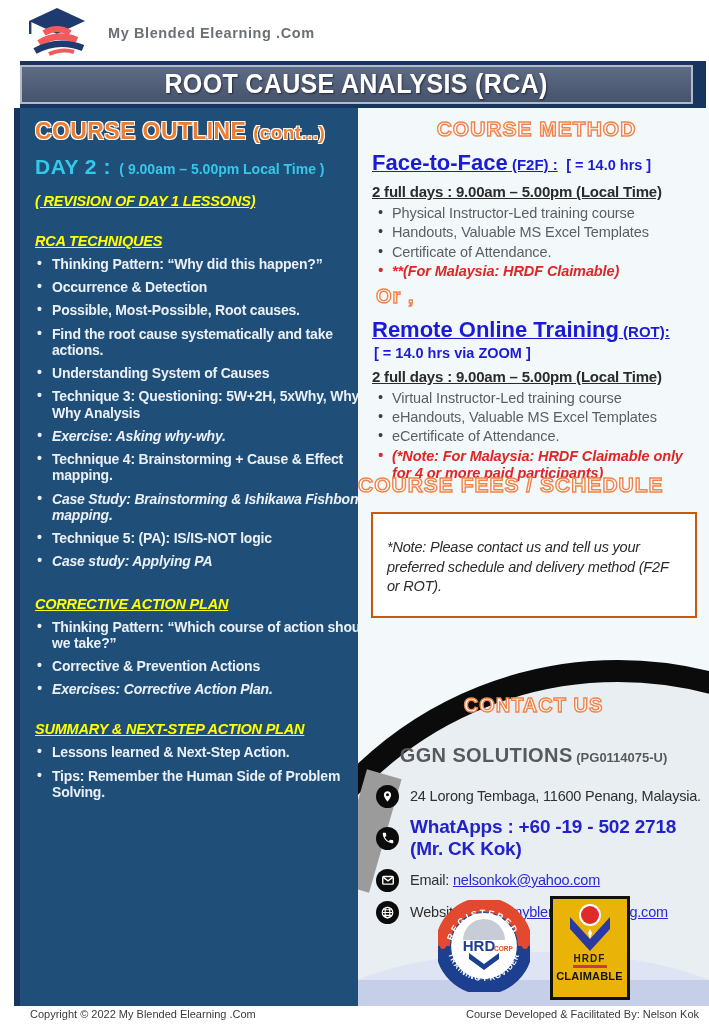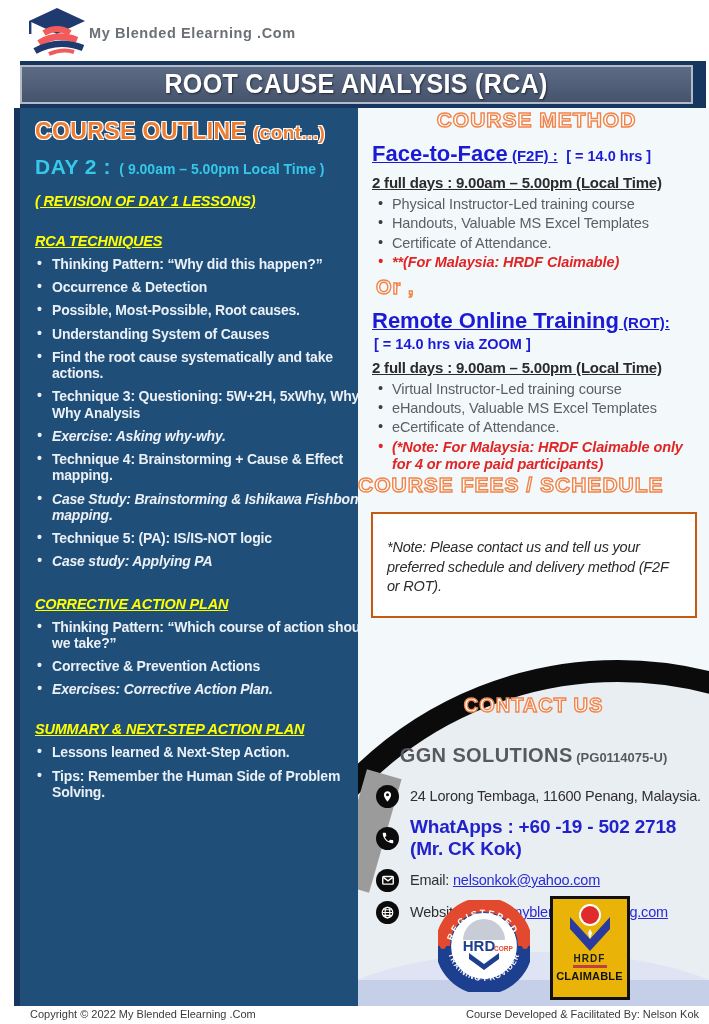--- a/index.html
+++ b/index.html
@@ -1,20 +1,20 @@
 <!DOCTYPE html>
 <html><head>
 <meta charset="utf-8">
 <style>
   * { margin:0; padding:0; box-sizing:border-box; }
   body { background:#ffffff; font-family:"Liberation Sans", sans-serif; }
   .page { position:relative; width:709px; height:1024px; background:#ffffff; overflow:hidden; }
 
   
-  .logo { position:absolute; left:26px; top:6px; display:flex; align-items:center; gap:1px; }
+  .logo { position:absolute; left:26px; top:6px; display:flex; align-items:center; gap:20px; }
   .logo-text { font-size:14.5px; font-weight:bold; color:#6b7076; letter-spacing:.6px; }
 
   .title-wrap { position:absolute; left:20px; top:61px; width:686px; height:47px; background:#16365f; }
   .title-bar { position:absolute; left:0; top:4px; right:13px; bottom:4px;
     background:linear-gradient(#5e6b85,#46536d); border:2px solid #b3bac7;
     display:flex; align-items:center; justify-content:center; }
   .title-bar span { color:#ffffff; font-weight:bold; font-size:27px; letter-spacing:.3px;
     transform:scaleX(.93); text-shadow:1px 1px 2px rgba(0,0,0,.55); white-space:nowrap; }
 
   
@@ -32,21 +32,21 @@
   .sec-h.s1 { margin-top:24px; } .sec-h.s2 { margin-top:26px; } .sec-h.s3 { margin-top:24px; }
   .left-col ul { list-style:none; margin-top:6px; }
   .left-col li { position:relative; margin:7px 0; padding-left:17px; font-size:14px;
     font-weight:bold; line-height:1.16; letter-spacing:-.2px; }
   .left-col li::before { content:"•"; position:absolute; left:2px; top:-1px; font-size:14px; }
   .left-col li.it { font-style:italic; }
 
   
   .right-col { position:absolute; left:358px; top:108px; width:351px; height:898px;
     background:#f3f8fb; overflow:hidden; }
-  .rc-flow { position:relative; z-index:5; padding:0 8px 0 14px; }
+  .rc-flow { position:relative; z-index:5; padding:9px 8px 0 14px; }
   .hollow { color:#ffffff; -webkit-text-stroke:1.4px #f0854c; font-weight:bold; letter-spacing:1px; }
   .method-h { text-align:center; font-size:21px; }
   .m-title-line { margin-top:9px; white-space:nowrap; }
   .m-title { color:#1b1bd6; font-weight:bold; text-decoration:underline; }
   .m-title .big { font-size:22px; } .m-title .sm { font-size:15px; }
   .hrs { color:#1b1bd6; font-weight:bold; font-size:14.5px; margin-left:4px; }
   .hrs2 { display:block; color:#1b1bd6; font-weight:bold; font-size:14.5px; margin:2px 0 0 2px; }
   .sched { margin-top:7px; font-size:15px; font-weight:bold; color:#2b2b2b;
     text-decoration:underline; letter-spacing:-.2px; }
   .rc-flow ul { list-style:none; margin-top:5px; }
@@ -129,22 +129,22 @@
       <span class="d">DAY 2 :</span>
       <span class="t">( 9.00am – 5.00pm  Local Time )</span>
     </div>
     <div class="rev">( REVISION OF DAY 1  LESSONS)</div>
 
     <div class="sec-h s1">RCA TECHNIQUES</div>
     <ul>
         <li>Thinking Pattern: “Why did this happen?”</li>
         <li>Occurrence &amp; Detection</li>
         <li>Possible, Most-Possible, Root causes.</li>
+        <li>Find the root cause systematically and take actions.</li>
         <li>Understanding System of Causes</li>
-        <li>Find the root cause systematically and take actions.</li>
         <li>Technique 3: Questioning:  5W+2H, 5xWhy, Why-Why Analysis</li>
         <li class="it">Exercise: Asking why-why.</li>
         <li>Technique 4: Brainstorming  + Cause &amp; Effect mapping.</li>
         <li class="it">Case Study: Brainstorming &amp; Ishikawa Fishbone mapping.</li>
         <li>Technique 5:  (PA):  IS/IS-NOT logic</li>
         <li class="it">Case study: Applying PA</li>
       </ul>
 
     <div class="sec-h s2">CORRECTIVE ACTION PLAN</div>
     <ul>

